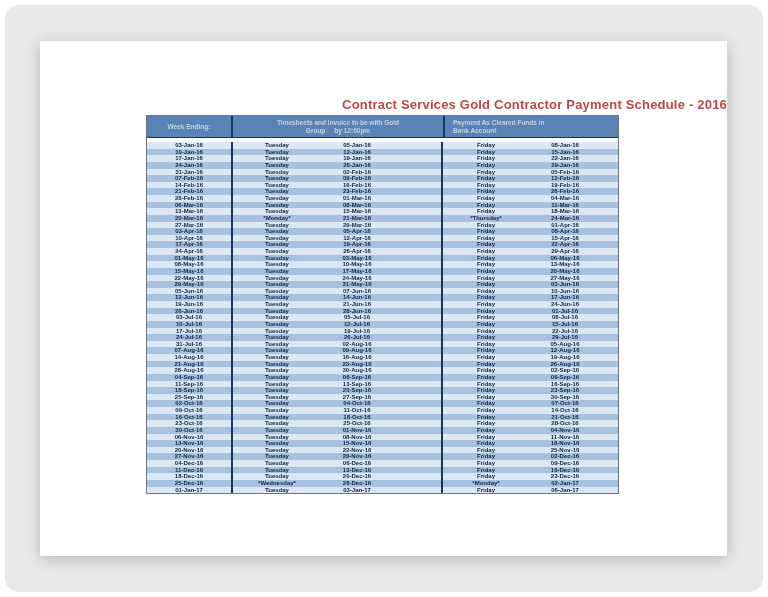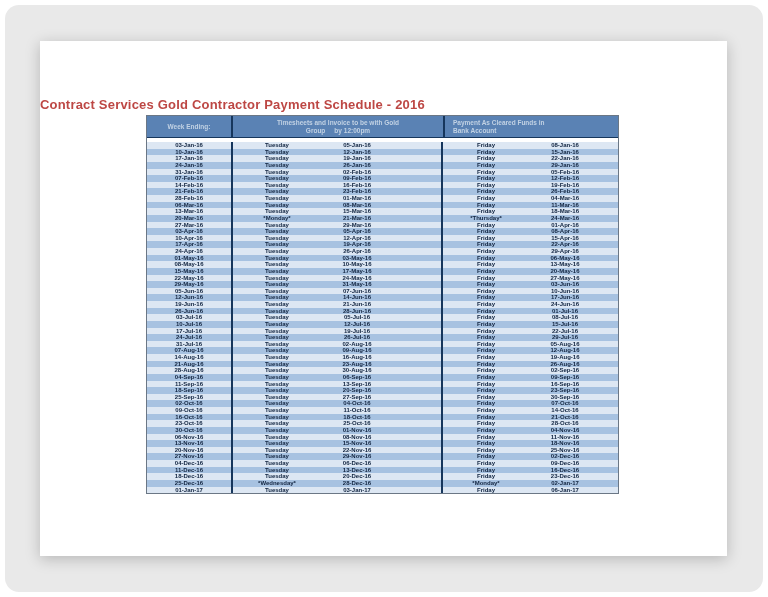--- a/index.html
+++ b/index.html
@@ -19,21 +19,21 @@
   .page {
     position: absolute;
     left: 40px; top: 41px;
     width: 687px; height: 515px;
     background: #ffffff;
     box-shadow: 0 3px 14px rgba(0,0,0,0.22);
   }
   .doc-title {
     position: absolute;
     top: 56px; left: 0; right: 0;
-    text-align: left;
+    text-align: right;
     font-size: 13px;
     font-weight: bold;
     letter-spacing: 0.2px;
     color: var(--title_red, #bd4744);
   }
   .schedule-table {
     position: absolute;
     left: 106px; top: 74px;
     width: 473px;
     border: 1px solid #6b7785;

